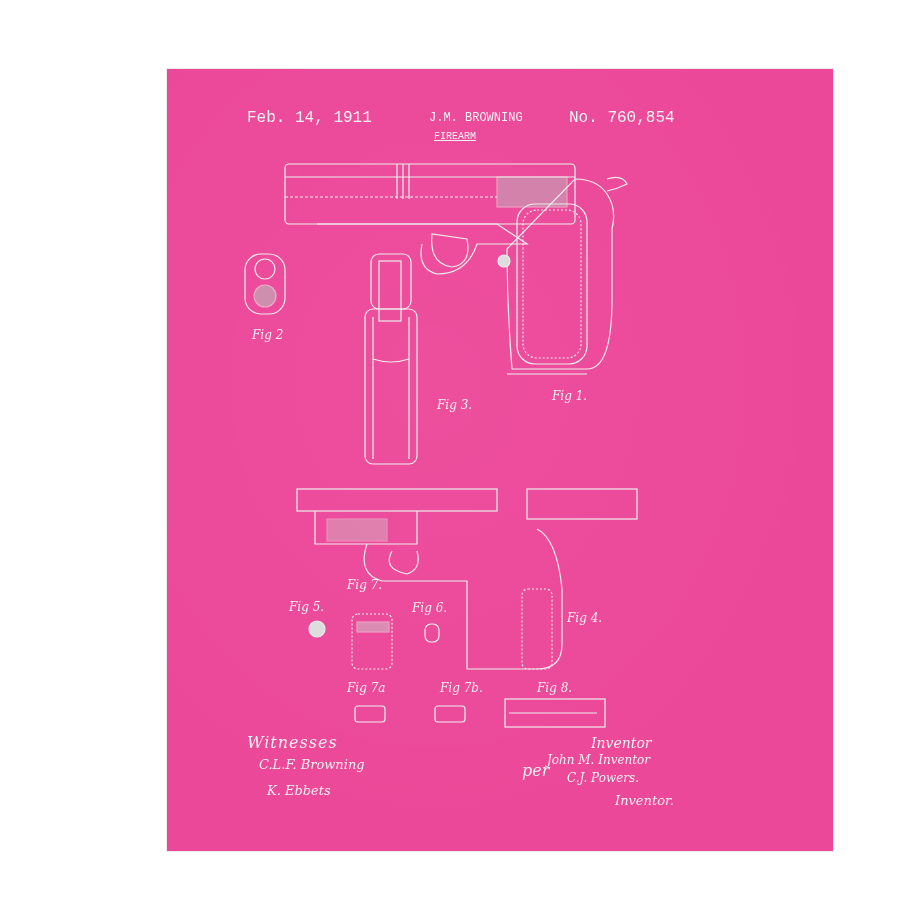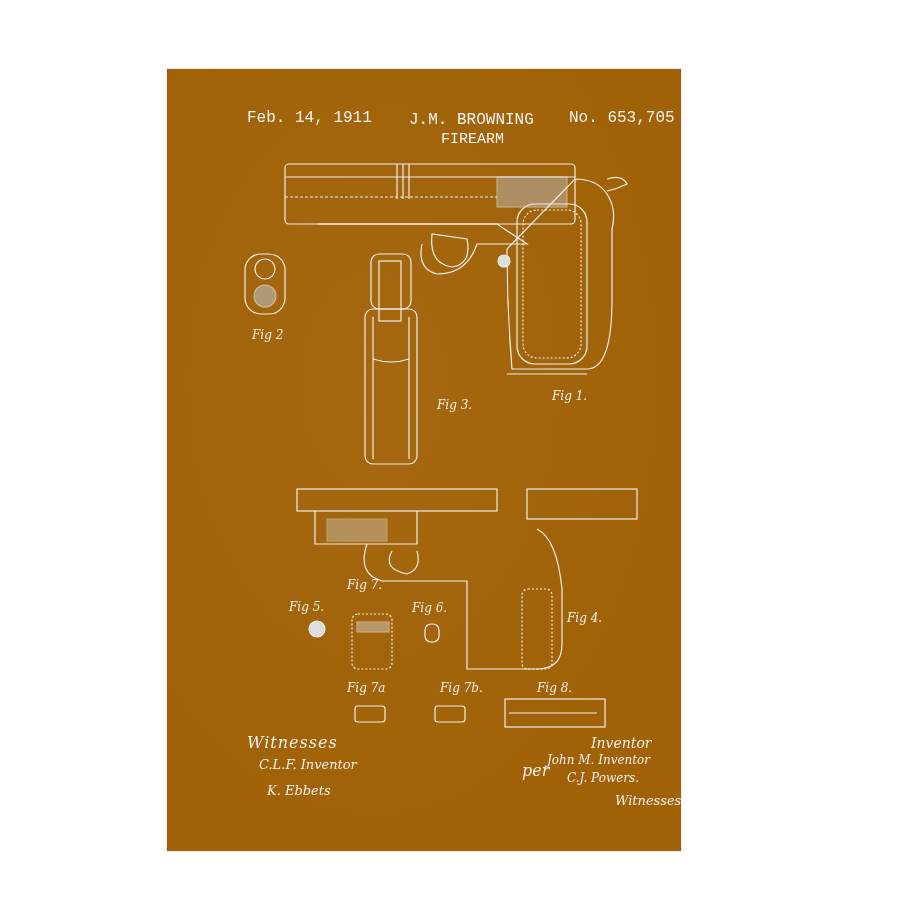--- a/index.html
+++ b/index.html
@@ -1,35 +1,35 @@
 <!DOCTYPE html>
 <html><head>
 <meta charset="utf-8">
 <style>
   html,body{margin:0;padding:0;background:#ffffff;}
   body{width:920px;height:920px;position:relative;overflow:hidden;}
-  .poster{position:absolute;left:167px;top:69px;width:514px;height:782px;
-    background:#a16207;box-shadow:0 0 1px #888;}
+  .poster{position:absolute;left:167px;top:69px;width:666px;height:782px;
+    background:#ec4899;box-shadow:0 0 1px #888;}
   .poster::before{content:"";position:absolute;inset:0;
     background:radial-gradient(ellipse at 40% 40%,rgba(255,255,255,0.04),rgba(0,0,0,0) 70%);}
   .hdr{position:absolute;color:#f2f2f2;font-family:"DejaVu Serif","Liberation Serif",serif;}
   .mono{font-family:"Liberation Mono","DejaVu Sans Mono",monospace;}
   .script{font-family:"DejaVu Serif","Liberation Serif",serif;font-style:italic;color:#f0f0f0;position:absolute;}
   svg{position:absolute;left:0;top:0;}
   .figlabel{font-family:"DejaVu Serif",serif;font-style:italic;fill:#f0f0f0;font-size:12px;}
 </style>
 </head>
 <body>
 
 <div class="poster">
 
   <div class="hdr mono" style="left:80px;top:40px;font-size:16px;">Feb. 14, 1911</div>
-  <div class="hdr mono" style="left:242px;top:42px;font-size:16px;">J.M. BROWNING</div>
-  <div class="hdr mono" style="left:274px;top:62px;font-size:15px;">FIREARM</div>
-  <div class="hdr mono" style="left:402px;top:40px;font-size:16px;">No. 653,705</div>
+  <div class="hdr mono" style="left:262px;top:42px;font-size:12px;">J.M. BROWNING</div>
+  <div class="hdr mono" style="left:267px;top:62px;font-size:10px;text-decoration:underline;">FIREARM</div>
+  <div class="hdr mono" style="left:402px;top:40px;font-size:16px;">No. 760,854</div>
 
   <svg width="586" height="782" viewBox="0 0 586 782" fill="none" stroke="#eeeeee" stroke-width="1.2">
 
     <g>
       <rect x="118" y="95" width="290" height="60" rx="4"></rect>
       <line x1="118" y1="108" x2="408" y2="108"></line>
       <line x1="118" y1="128" x2="330" y2="128" stroke-dasharray="3 2"></line>
       <rect x="330" y="108" width="70" height="30" fill="#bbb" opacity="0.5"></rect>
       <line x1="230" y1="95" x2="230" y2="130"></line>
       <line x1="236" y1="95" x2="236" y2="130"></line>
@@ -89,21 +89,21 @@
     <text class="figlabel" x="400" y="553" stroke="none">Fig 4.</text>
     <text class="figlabel" x="122" y="542" stroke="none">Fig 5.</text>
     <text class="figlabel" x="245" y="543" stroke="none">Fig 6.</text>
     <text class="figlabel" x="180" y="520" stroke="none">Fig 7.</text>
     <text class="figlabel" x="180" y="623" stroke="none">Fig 7a</text>
     <text class="figlabel" x="273" y="623" stroke="none">Fig 7b.</text>
     <text class="figlabel" x="370" y="623" stroke="none">Fig 8.</text>
   </svg>
 
   <div class="script" style="left:80px;top:664px;font-size:16px;letter-spacing:1px;">Witnesses</div>
-  <div class="script" style="left:92px;top:688px;font-size:13px;">C.L.F. Inventor</div>
+  <div class="script" style="left:92px;top:688px;font-size:13px;">C.L.F. Browning</div>
   <div class="script" style="left:100px;top:714px;font-size:13px;">K. Ebbets</div>
 
   <div class="script" style="left:424px;top:666px;font-size:14px;">Inventor</div>
   <div class="script" style="left:355px;top:692px;font-size:16px;font-style:italic;">per</div>
   <div class="script" style="left:380px;top:684px;font-size:12px;">John M. Inventor</div>
   <div class="script" style="left:400px;top:702px;font-size:12px;">C.J. Powers.</div>
-  <div class="script" style="left:448px;top:724px;font-size:13px;">Witnesses.</div>
+  <div class="script" style="left:448px;top:724px;font-size:13px;">Inventor.</div>
 </div>
 
 </body></html>

